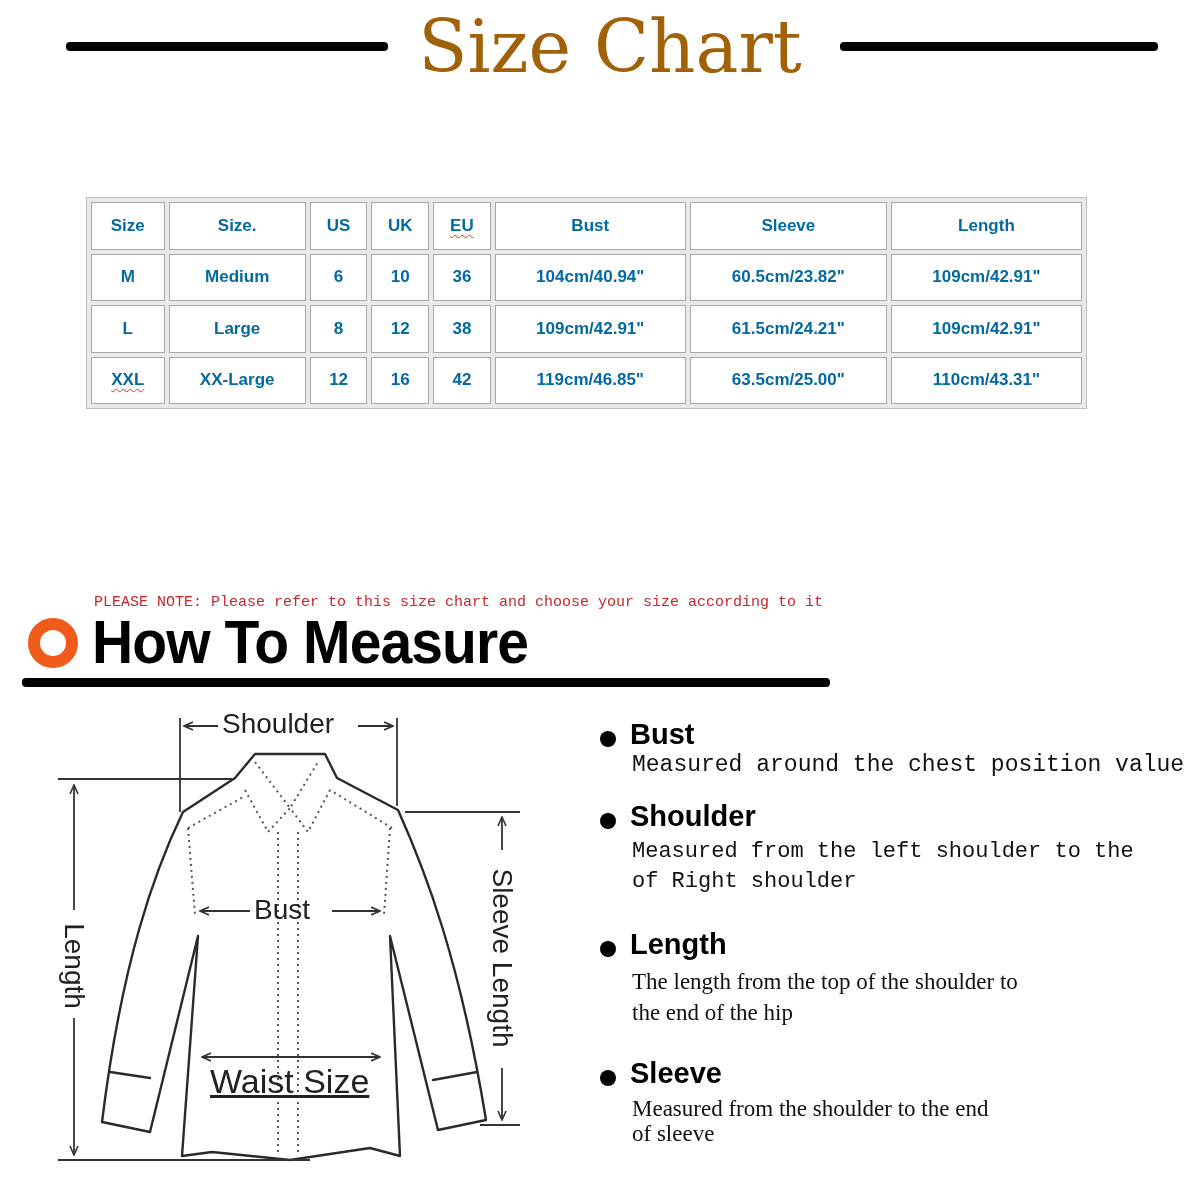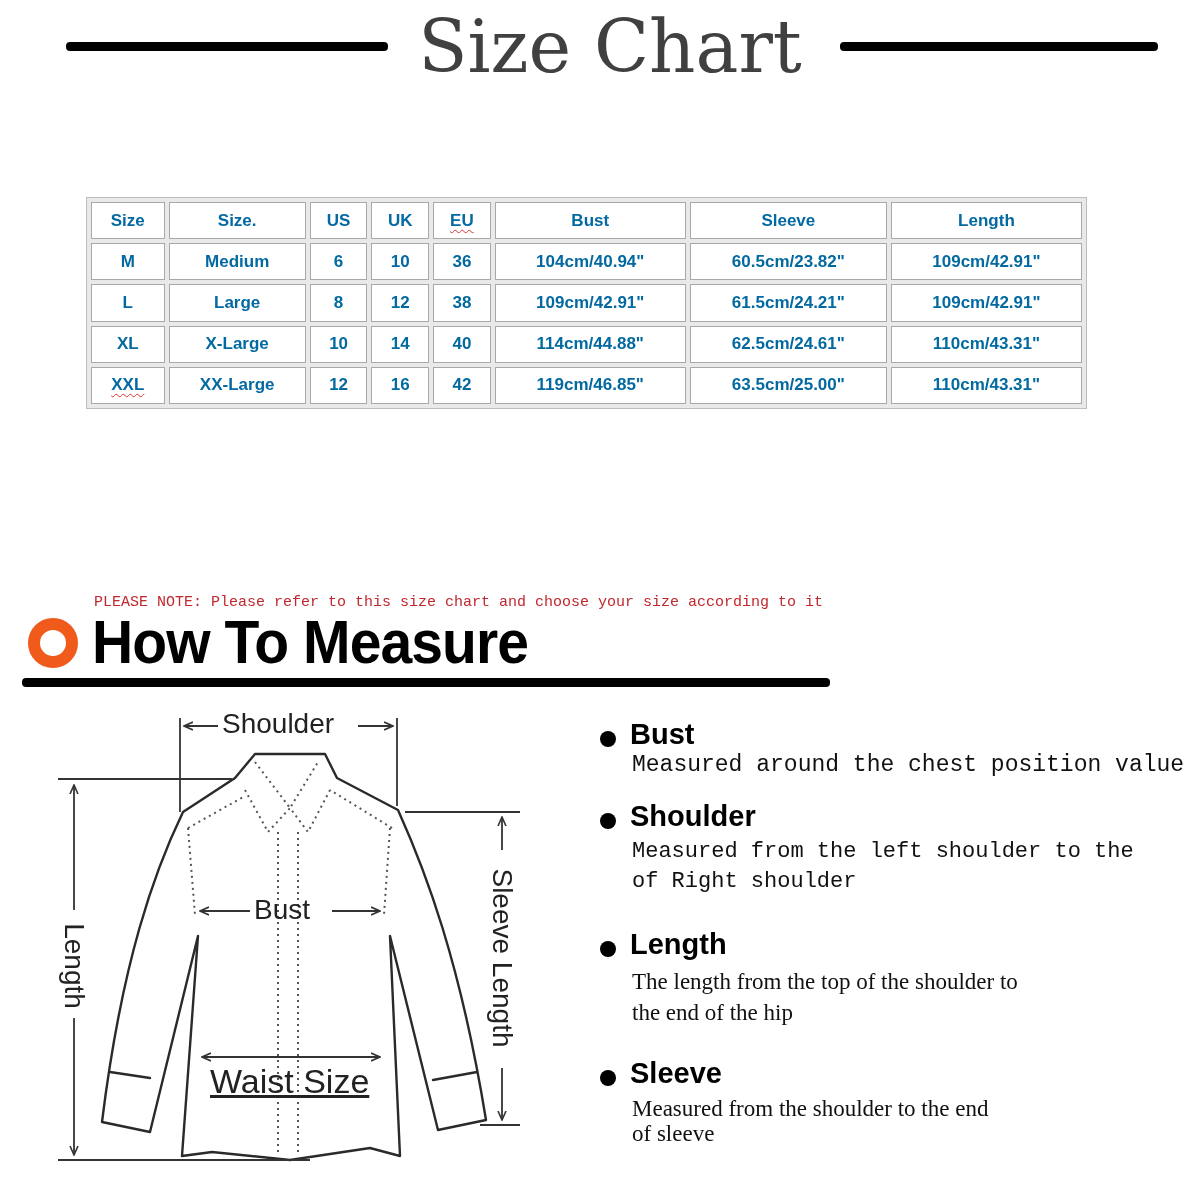--- a/index.html
+++ b/index.html
@@ -3,21 +3,21 @@
 <meta charset="utf-8">
 <style>
   html, body { margin: 0; padding: 0; background: #ffffff; }
   body { width: 1200px; height: 1200px; position: relative; overflow: hidden; font-family: "Liberation Sans", sans-serif; color: #111; }
 
   
   .title-row { position: absolute; top: 0; left: 0; width: 1200px; height: 100px; }
   .title-line { position: absolute; top: 42px; height: 9px; background: #000; border-radius: 4px; }
   .title-line.left { left: 66px; width: 322px; }
   .title-line.right { left: 840px; width: 318px; }
-  .title-text { position: absolute; left: 400px; top: 2px; width: 420px; text-align: center; font-family: "DejaVu Serif", serif; font-size: 72px; font-weight: normal; letter-spacing: 0px; color: #404040; line-height: 90px; }
+  .title-text { position: absolute; left: 400px; top: 2px; width: 420px; text-align: center; font-family: "DejaVu Serif", serif; font-size: 72px; font-weight: normal; letter-spacing: 0px; color: #a16207; line-height: 90px; }
 
   
   .table-wrap { position: absolute; left: 86px; top: 197px; width: 1001px; height: 212px; background: #e9e9e9; border: 1px solid #bdbdbd; box-sizing: border-box; }
   table.size-table { border-collapse: separate; border-spacing: 4px; width: 100%; height: 100%; }
   table.size-table td, table.size-table th {
     background: #fff; border: 1px solid #a8a8a8; text-align: center; font-family: "Liberation Sans", sans-serif;
     font-size: 17px; font-weight: bold; color: #0369a1; padding: 0; height: 34px;
   }
   .wavy { text-decoration: underline wavy #e03030; text-decoration-thickness: 1px; text-underline-offset: 3px; }
 
@@ -84,30 +84,20 @@
     </tr>
     <tr>
       <td>L</td>
       <td>Large</td>
       <td>8</td>
       <td>12</td>
       <td>38</td>
       <td>109cm/42.91"</td>
       <td>61.5cm/24.21"</td>
       <td>109cm/42.91"</td>
-    </tr>
-    <tr>
-      <td>XL</td>
-      <td>X-Large</td>
-      <td>10</td>
-      <td>14</td>
-      <td>40</td>
-      <td>114cm/44.88"</td>
-      <td>62.5cm/24.61"</td>
-      <td>110cm/43.31"</td>
     </tr>
     <tr>
       <td><span class="wavy">XXL</span></td>
       <td>XX-Large</td>
       <td>12</td>
       <td>16</td>
       <td>42</td>
       <td>119cm/46.85"</td>
       <td>63.5cm/25.00"</td>
       <td>110cm/43.31"</td>

